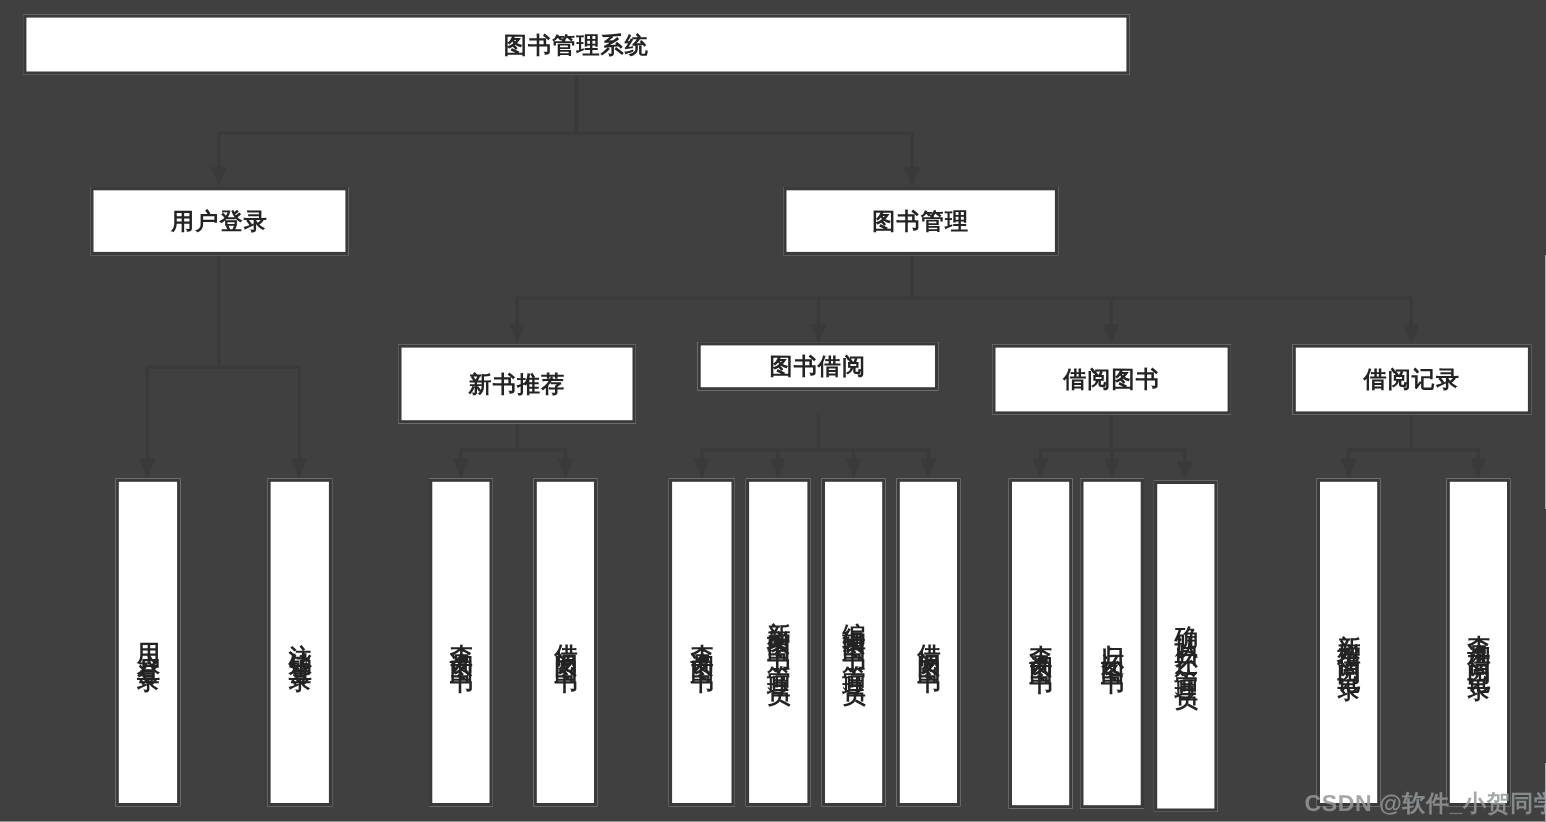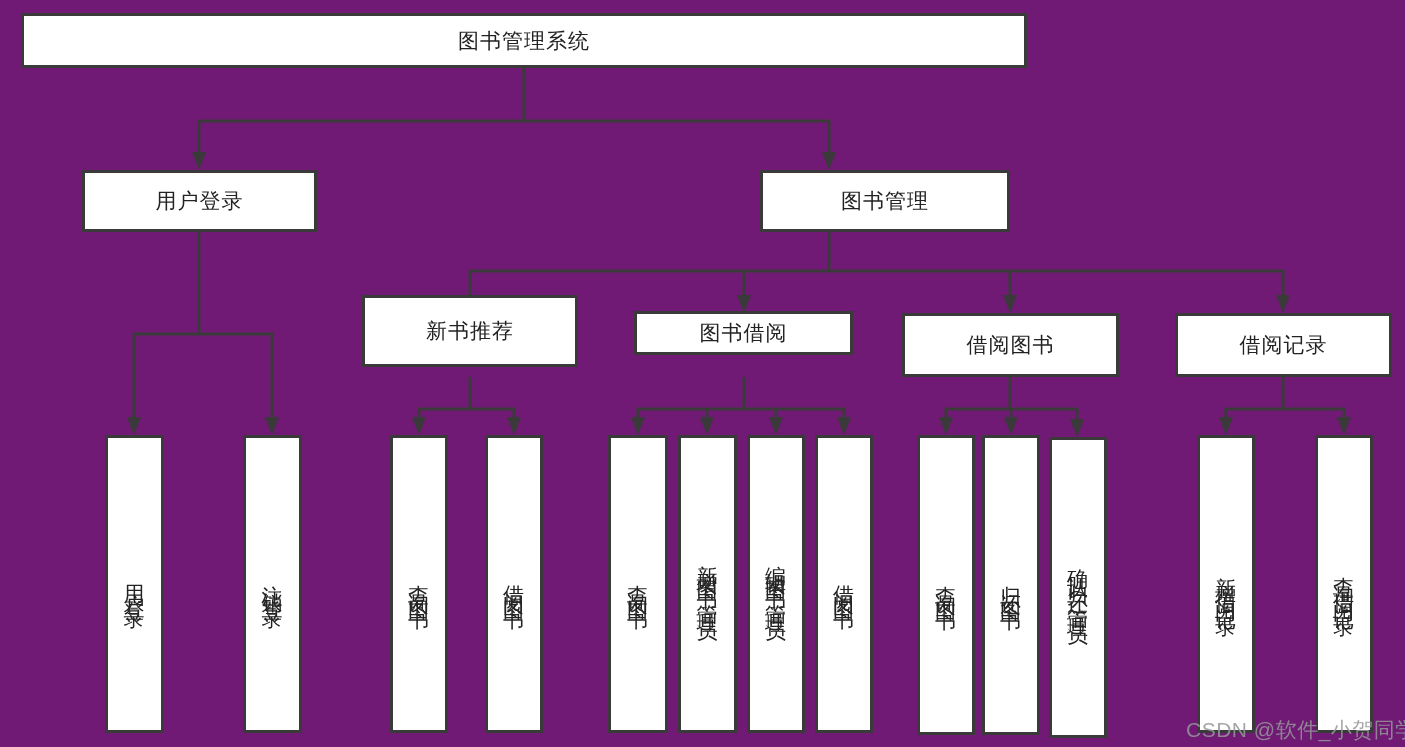--- a/index.html
+++ b/index.html
@@ -1,21 +1,22 @@
 <!DOCTYPE html>
 <html><head>
 <meta charset="utf-8">
 <style>
   html,body{margin:0;padding:0;background:#ffffff;}
   #canvas{
     position:relative;
     width:1405px;height:747px;
-    background:#701a75;
+    background:#404040;
     font-family:"Liberation Sans","DejaVu Sans",sans-serif;
     overflow:hidden;
+    font-weight:bold;
   }
   #wires{position:absolute;left:0;top:0;width:1405px;height:747px;}
   .box{
     position:absolute;
     box-sizing:border-box;
     border:3px solid #3a3a3a;
     background:#ffffff;
     display:flex;align-items:center;justify-content:center;
     color:#232323;
     font-size:21px;
@@ -99,25 +100,25 @@
     </g>
   </svg>
 
   <div class="box" style="left:21px;top:13px;width:1006px;height:55px;">
     <span>图书管理系统</span>
   </div>
 
   <div class="box" style="left:82px;top:170px;width:235px;height:62px;">
     <span>用户登录</span>
   </div>
-  <div class="box" style="left:712px;top:170px;width:250px;height:62px;margin-left:48px;">
+  <div class="box" style="left:712px;top:170px;width:250px;height:62px;">
     <span>图书管理</span>
   </div>
 
-  <div class="box" style="left:362px;top:295px;width:216px;height:72px;">
+  <div class="box" style="left:362px;top:313px;width:216px;height:72px;">
     <span>新书推荐</span>
   </div>
   <div class="box" style="left:634px;top:311px;width:219px;height:44px;">
     <span>图书借阅</span>
   </div>
   <div class="box" style="left:902px;top:313px;width:217px;height:64px;">
     <span>借阅图书</span>
   </div>
   <div class="box" style="left:1175px;top:313px;width:217px;height:64px;">
     <span>借阅记录</span>

